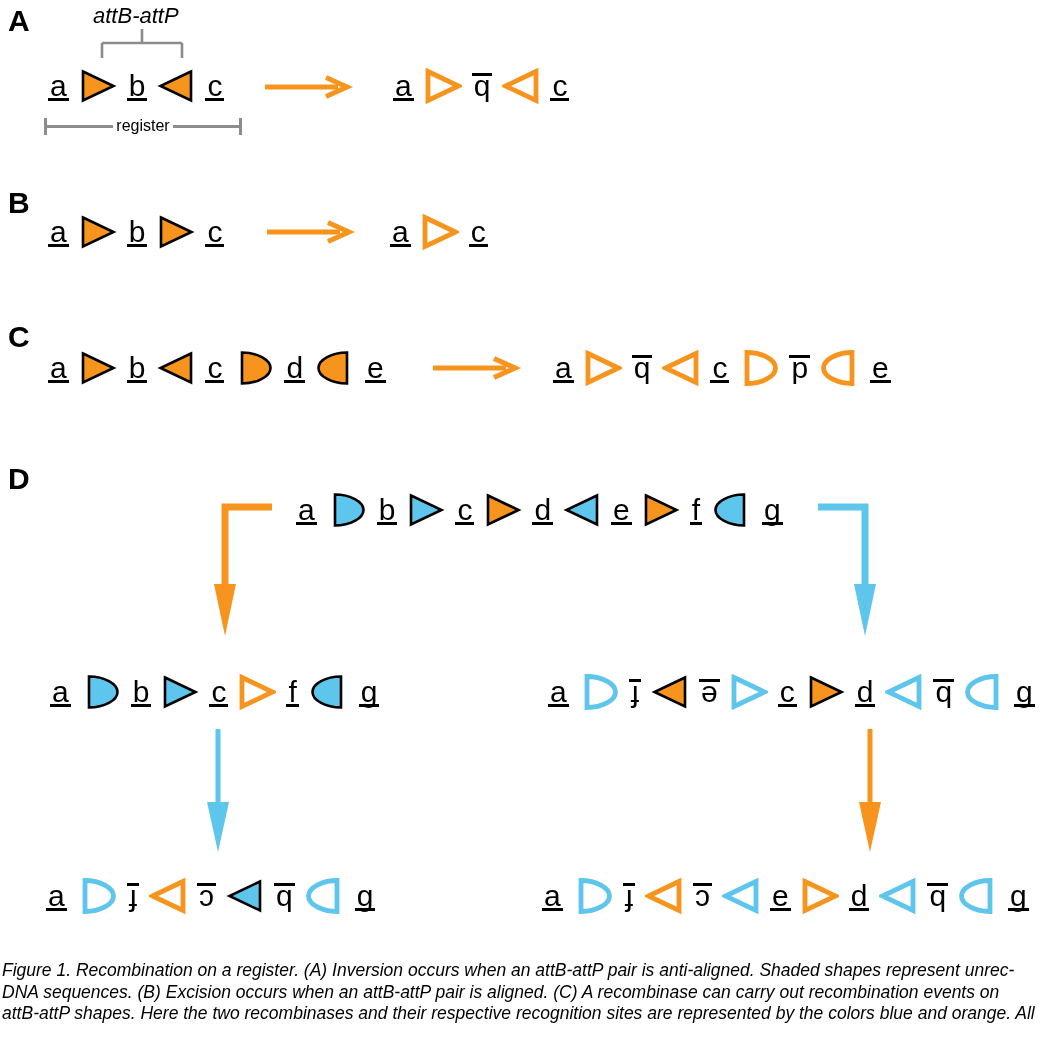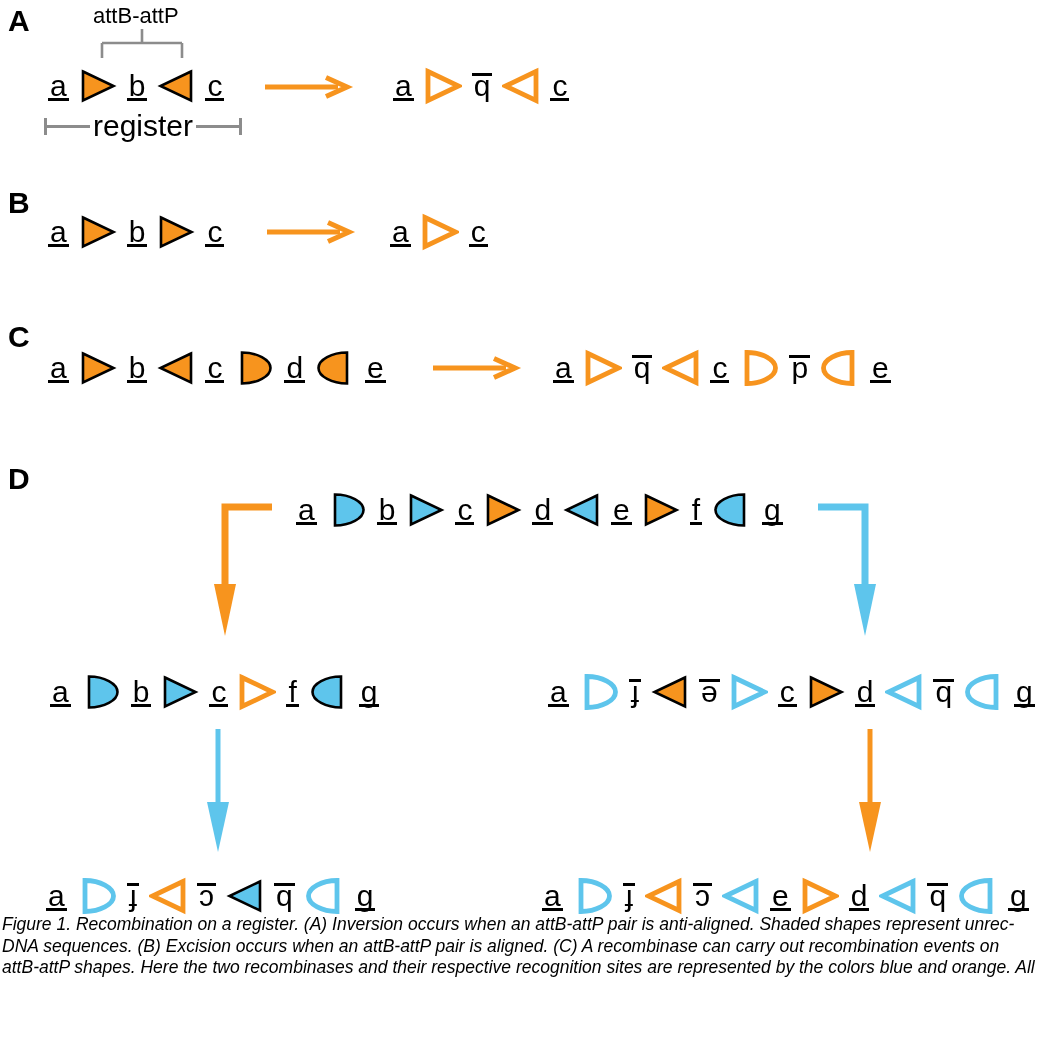--- a/index.html
+++ b/index.html
@@ -10,21 +10,21 @@
     font-family:"Liberation Sans", sans-serif;
     color:#000;
     overflow:hidden;
   }
   .panel-label{
     position:absolute;left:8px;
     font-size:30px;font-weight:bold;line-height:1;
   }
   .attb-label{
     position:absolute;left:93px;top:4px;
-    font-size:22px;line-height:1.1;
+    font-size:22px;font-style:italic;line-height:1.1;
   }
   .attb-bracket{position:absolute;left:100px;top:29px;}
   .seq{
     position:absolute;display:flex;align-items:center;gap:10px;height:40px;
   }
   .seq svg{display:block;flex:0 0 auto;}
   .letter{
     position:relative;display:inline-block;
     font-size:30px;line-height:38px;padding:0 2px;
     white-space:pre;
@@ -36,23 +36,23 @@
     content:"";position:absolute;left:0;right:0;top:6px;height:3px;background:#000;
   }
   .arrow{position:absolute;}
   .arrow svg{display:block;}
   .register-bracket{
     position:absolute;left:44px;top:115px;width:198px;height:22px;
     display:flex;align-items:center;
   }
   .register-bracket .tick{width:3px;height:17px;}
   .register-bracket .rline{flex:1;height:3px;}
-  .register-bracket .rtext{font-size:30px;margin:0 3px;color:#000;line-height:1;}
+  .register-bracket .rtext{font-size:16px;margin:0 3px;color:#000;line-height:1;}
   .caption{
-    position:absolute;left:2px;top:914px;width:1045px;
+    position:absolute;left:2px;top:960px;width:1045px;
     font-size:17.5px;font-style:italic;line-height:21.6px;color:#000;
   }
 </style>
 </head>
 <body>
 
 <div class="figure">
 
   <div class="panel-label" style="top:6px">A</div>
   <div class="attb-label">attB-attP</div>

